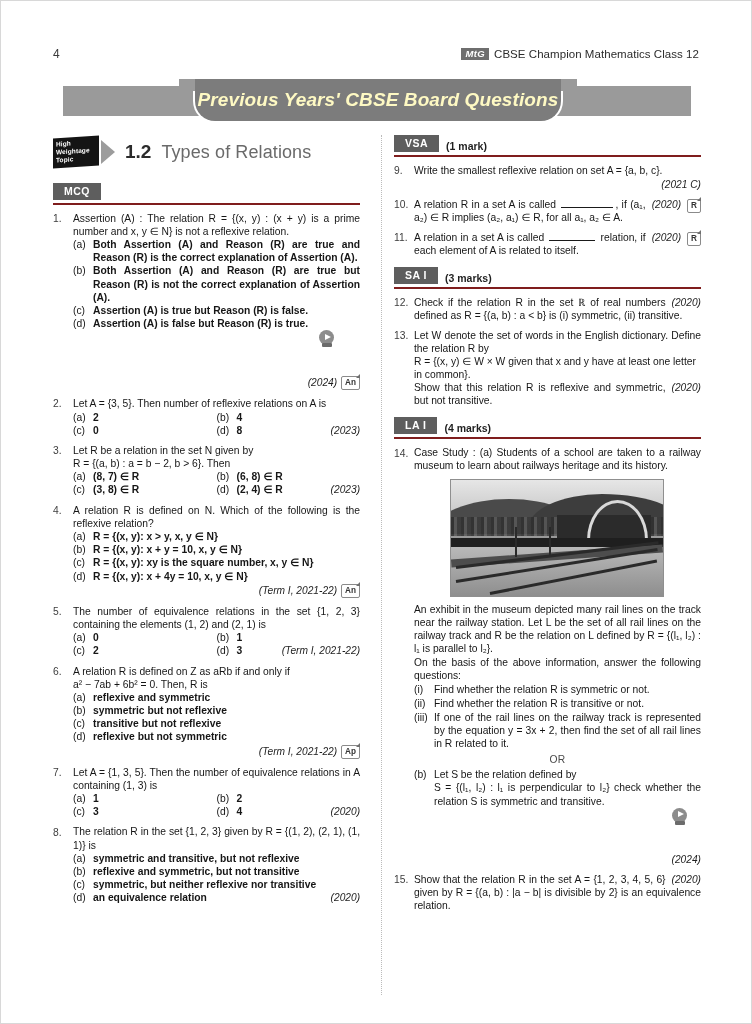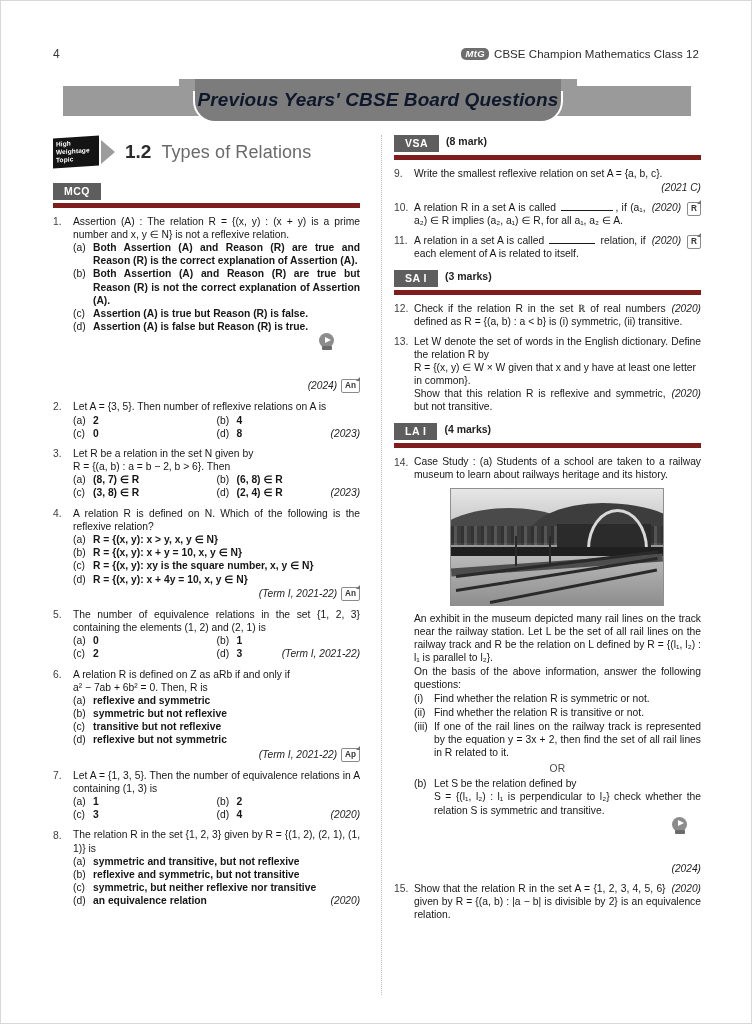--- a/index.html
+++ b/index.html
@@ -44,21 +44,21 @@
     align-items: center;
     gap: 5px;
   }
   .mtg-logo {
     background: #6e6e6e;
     color: #ffffff;
     font-size: 9.5px;
     font-weight: bold;
     font-style: italic;
     padding: 1.5px 4px 1.5px 4px;
-    border-radius: 5px;
+    border-radius: 0;
     letter-spacing: .4px;
     line-height: 1;
   }
   .runhead-title {
     font-size: 11.5px;
     color: #2c2c2c;
     letter-spacing: .05px;
   }
 
   
@@ -99,21 +99,21 @@
     top: 0;
     width: 16px;
     height: 12px;
     background: #9a9a9a;
   }
   .banner-plate::before { left: -16px; }
   .banner-plate::after  { right: -16px; }
   .banner-text {
     position: relative;
     z-index: 2;
-    color: #0f172a;
+    color: #fef9c3;
     font-size: 19px;
     font-weight: bold;
     font-style: italic;
     letter-spacing: .1px;
     white-space: nowrap;
   }
 
   
   .cols {
     position: absolute;
@@ -187,24 +187,24 @@
   }
   .topic-title {
     font-size: 18px;
     color: #6a6a6a;
     letter-spacing: .1px;
   }
 
   
   .sec-tag-row {
     display: flex;
-    align-items: flex-start;
+    align-items: flex-end;
     gap: 7px;
     margin: 10px 0 7px 0;
-    border-bottom: 5px solid #7f1d1d;
+    border-bottom: 2px solid #7f1d1d;
     padding-bottom: 3px;
   }
   .sec-tag {
     background: #5e5e5e;
     color: #ffffff;
     font-size: 10.5px;
     font-weight: bold;
     padding: 2px 11px 2.5px 11px;
     letter-spacing: .5px;
     line-height: 1.15;
@@ -701,21 +701,21 @@
     </div>
 
     <div class="gutter">
       <div class="gutter-rule"></div>
     </div>
 
     <div class="col col-right">
 
       <div class="sec-tag-row" style="margin-top:0">
         <span class="sec-tag">VSA</span>
-        <span class="sec-marks">(8 mark)</span>
+        <span class="sec-marks">(1 mark)</span>
       </div>
 
       <div class="q">
         <div class="q-num">9.</div>
         <div class="q-body">
           <div class="q-text">Write the smallest reflexive relation on set A = {a, b, c}.</div>
           <div class="credit-line">
             <span class="year">(2021 C)</span>
           </div>
         </div>

